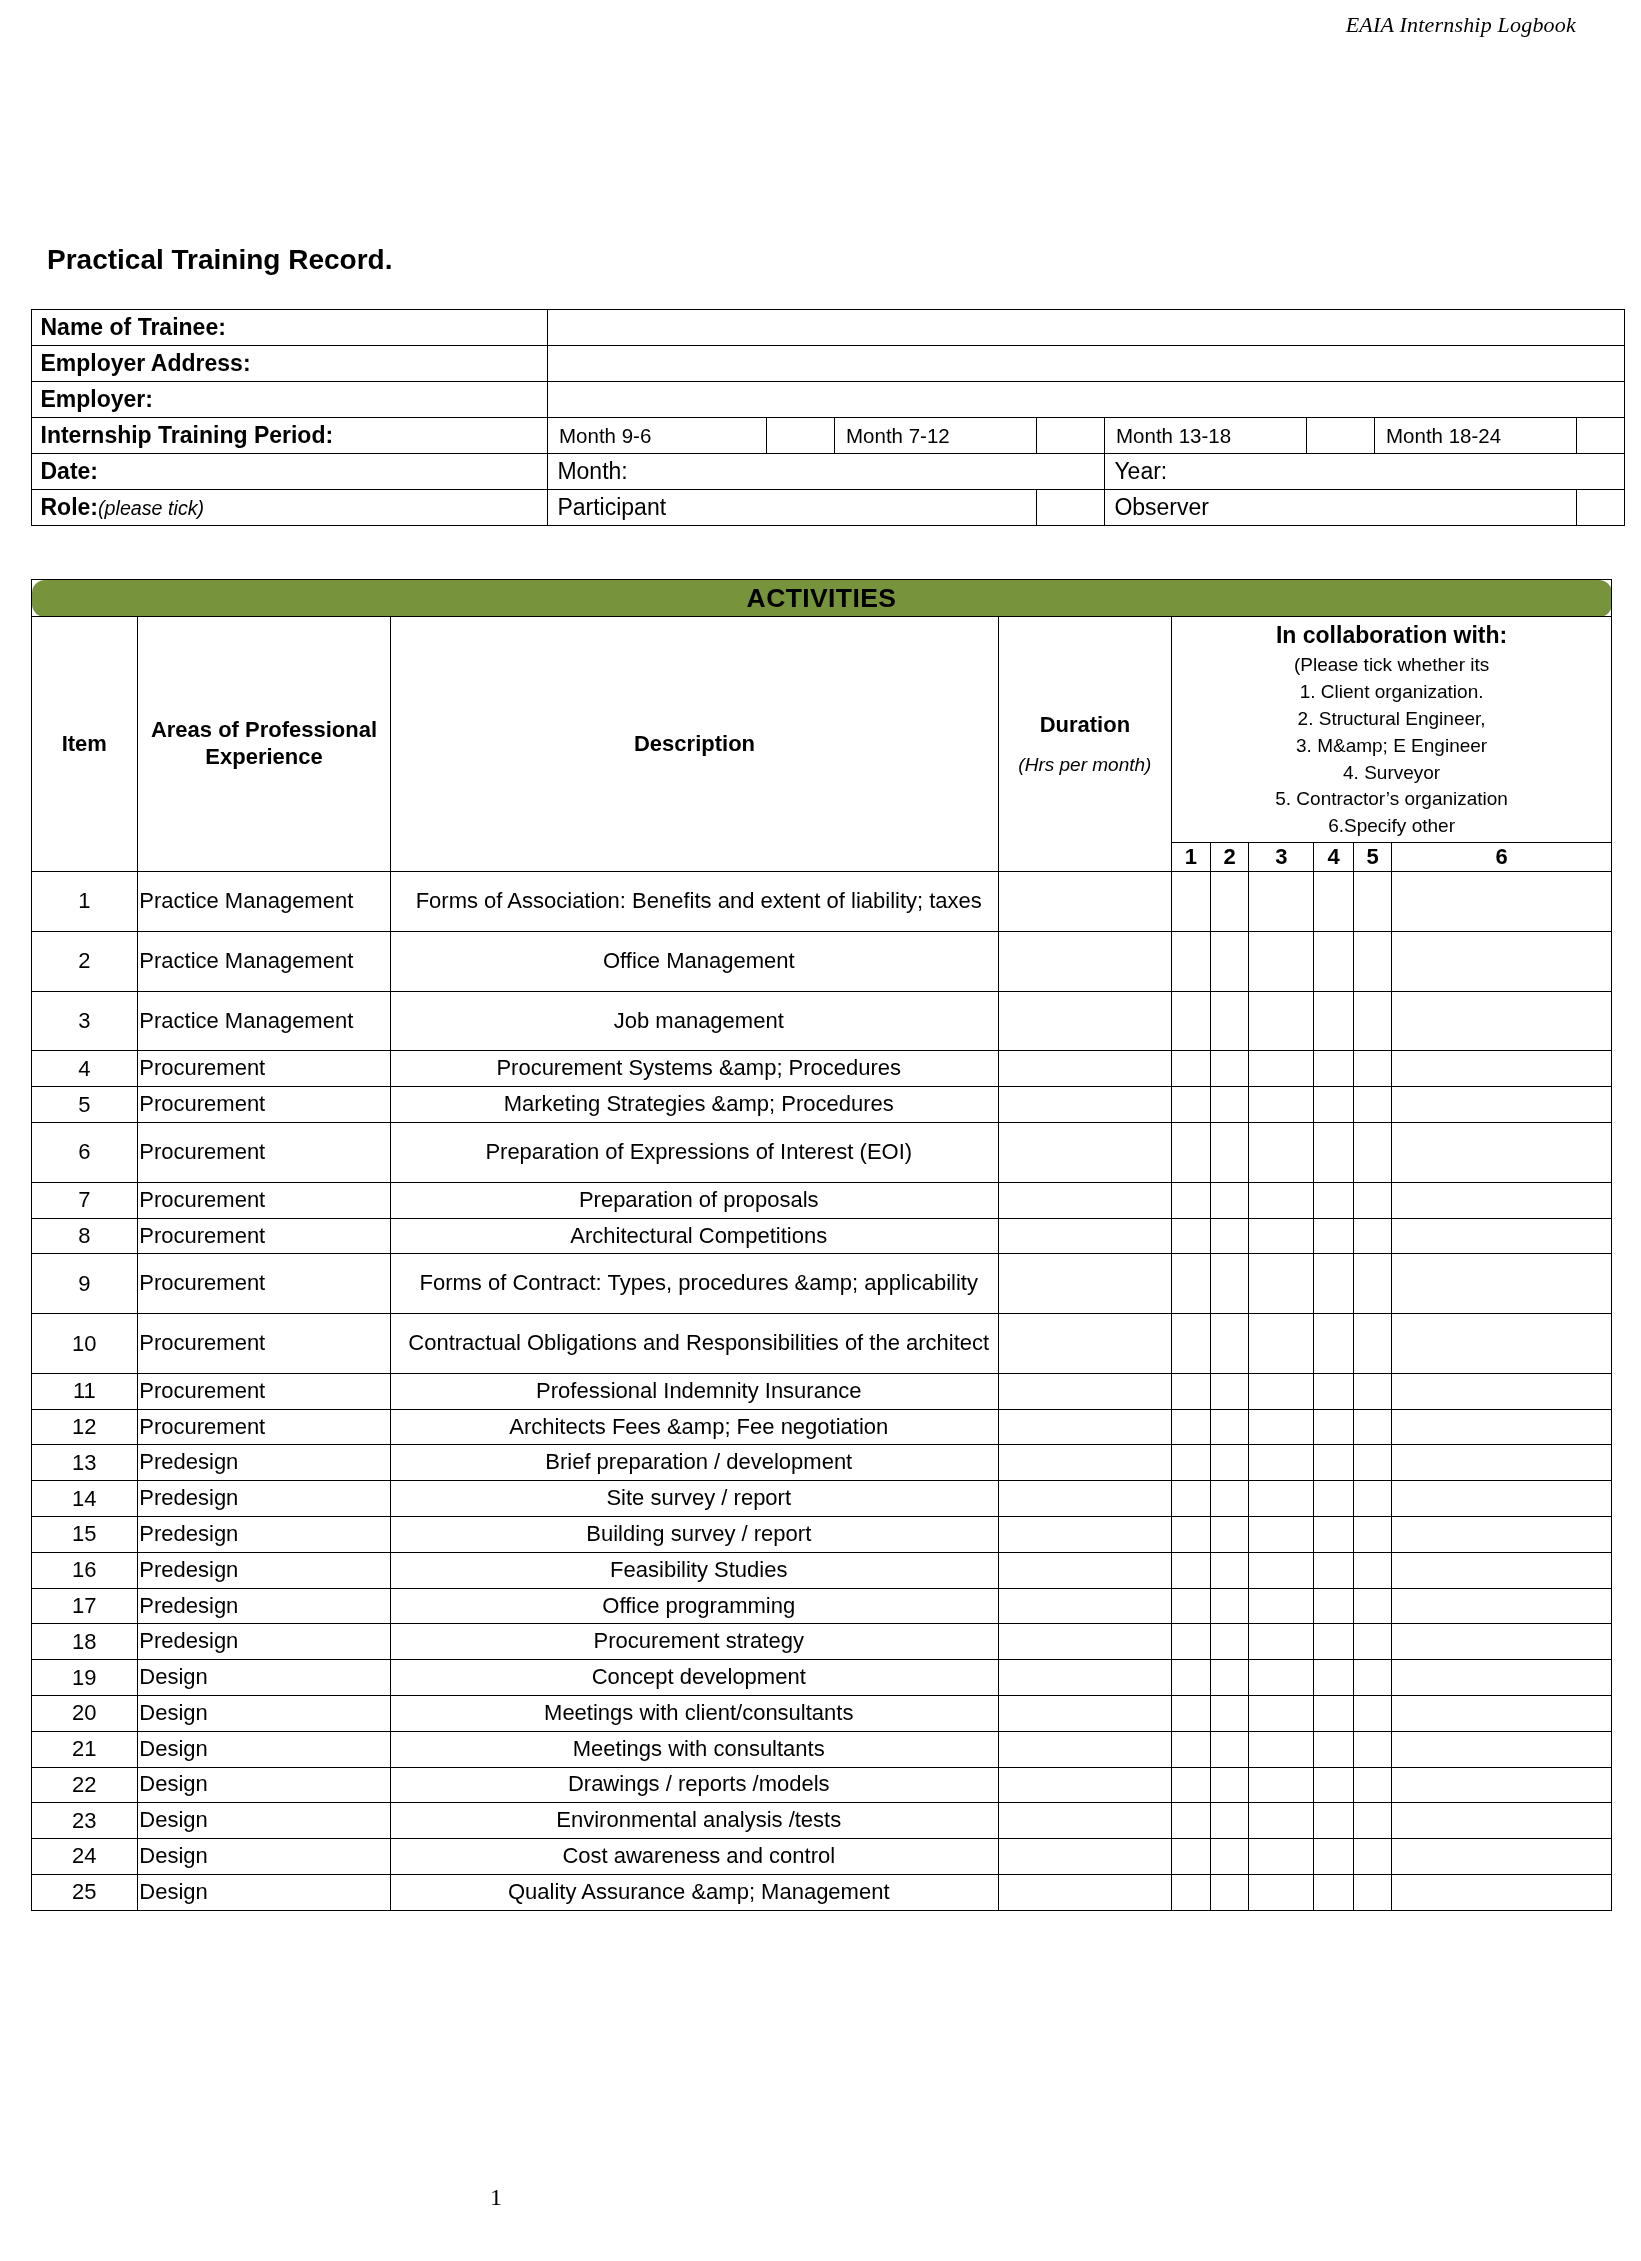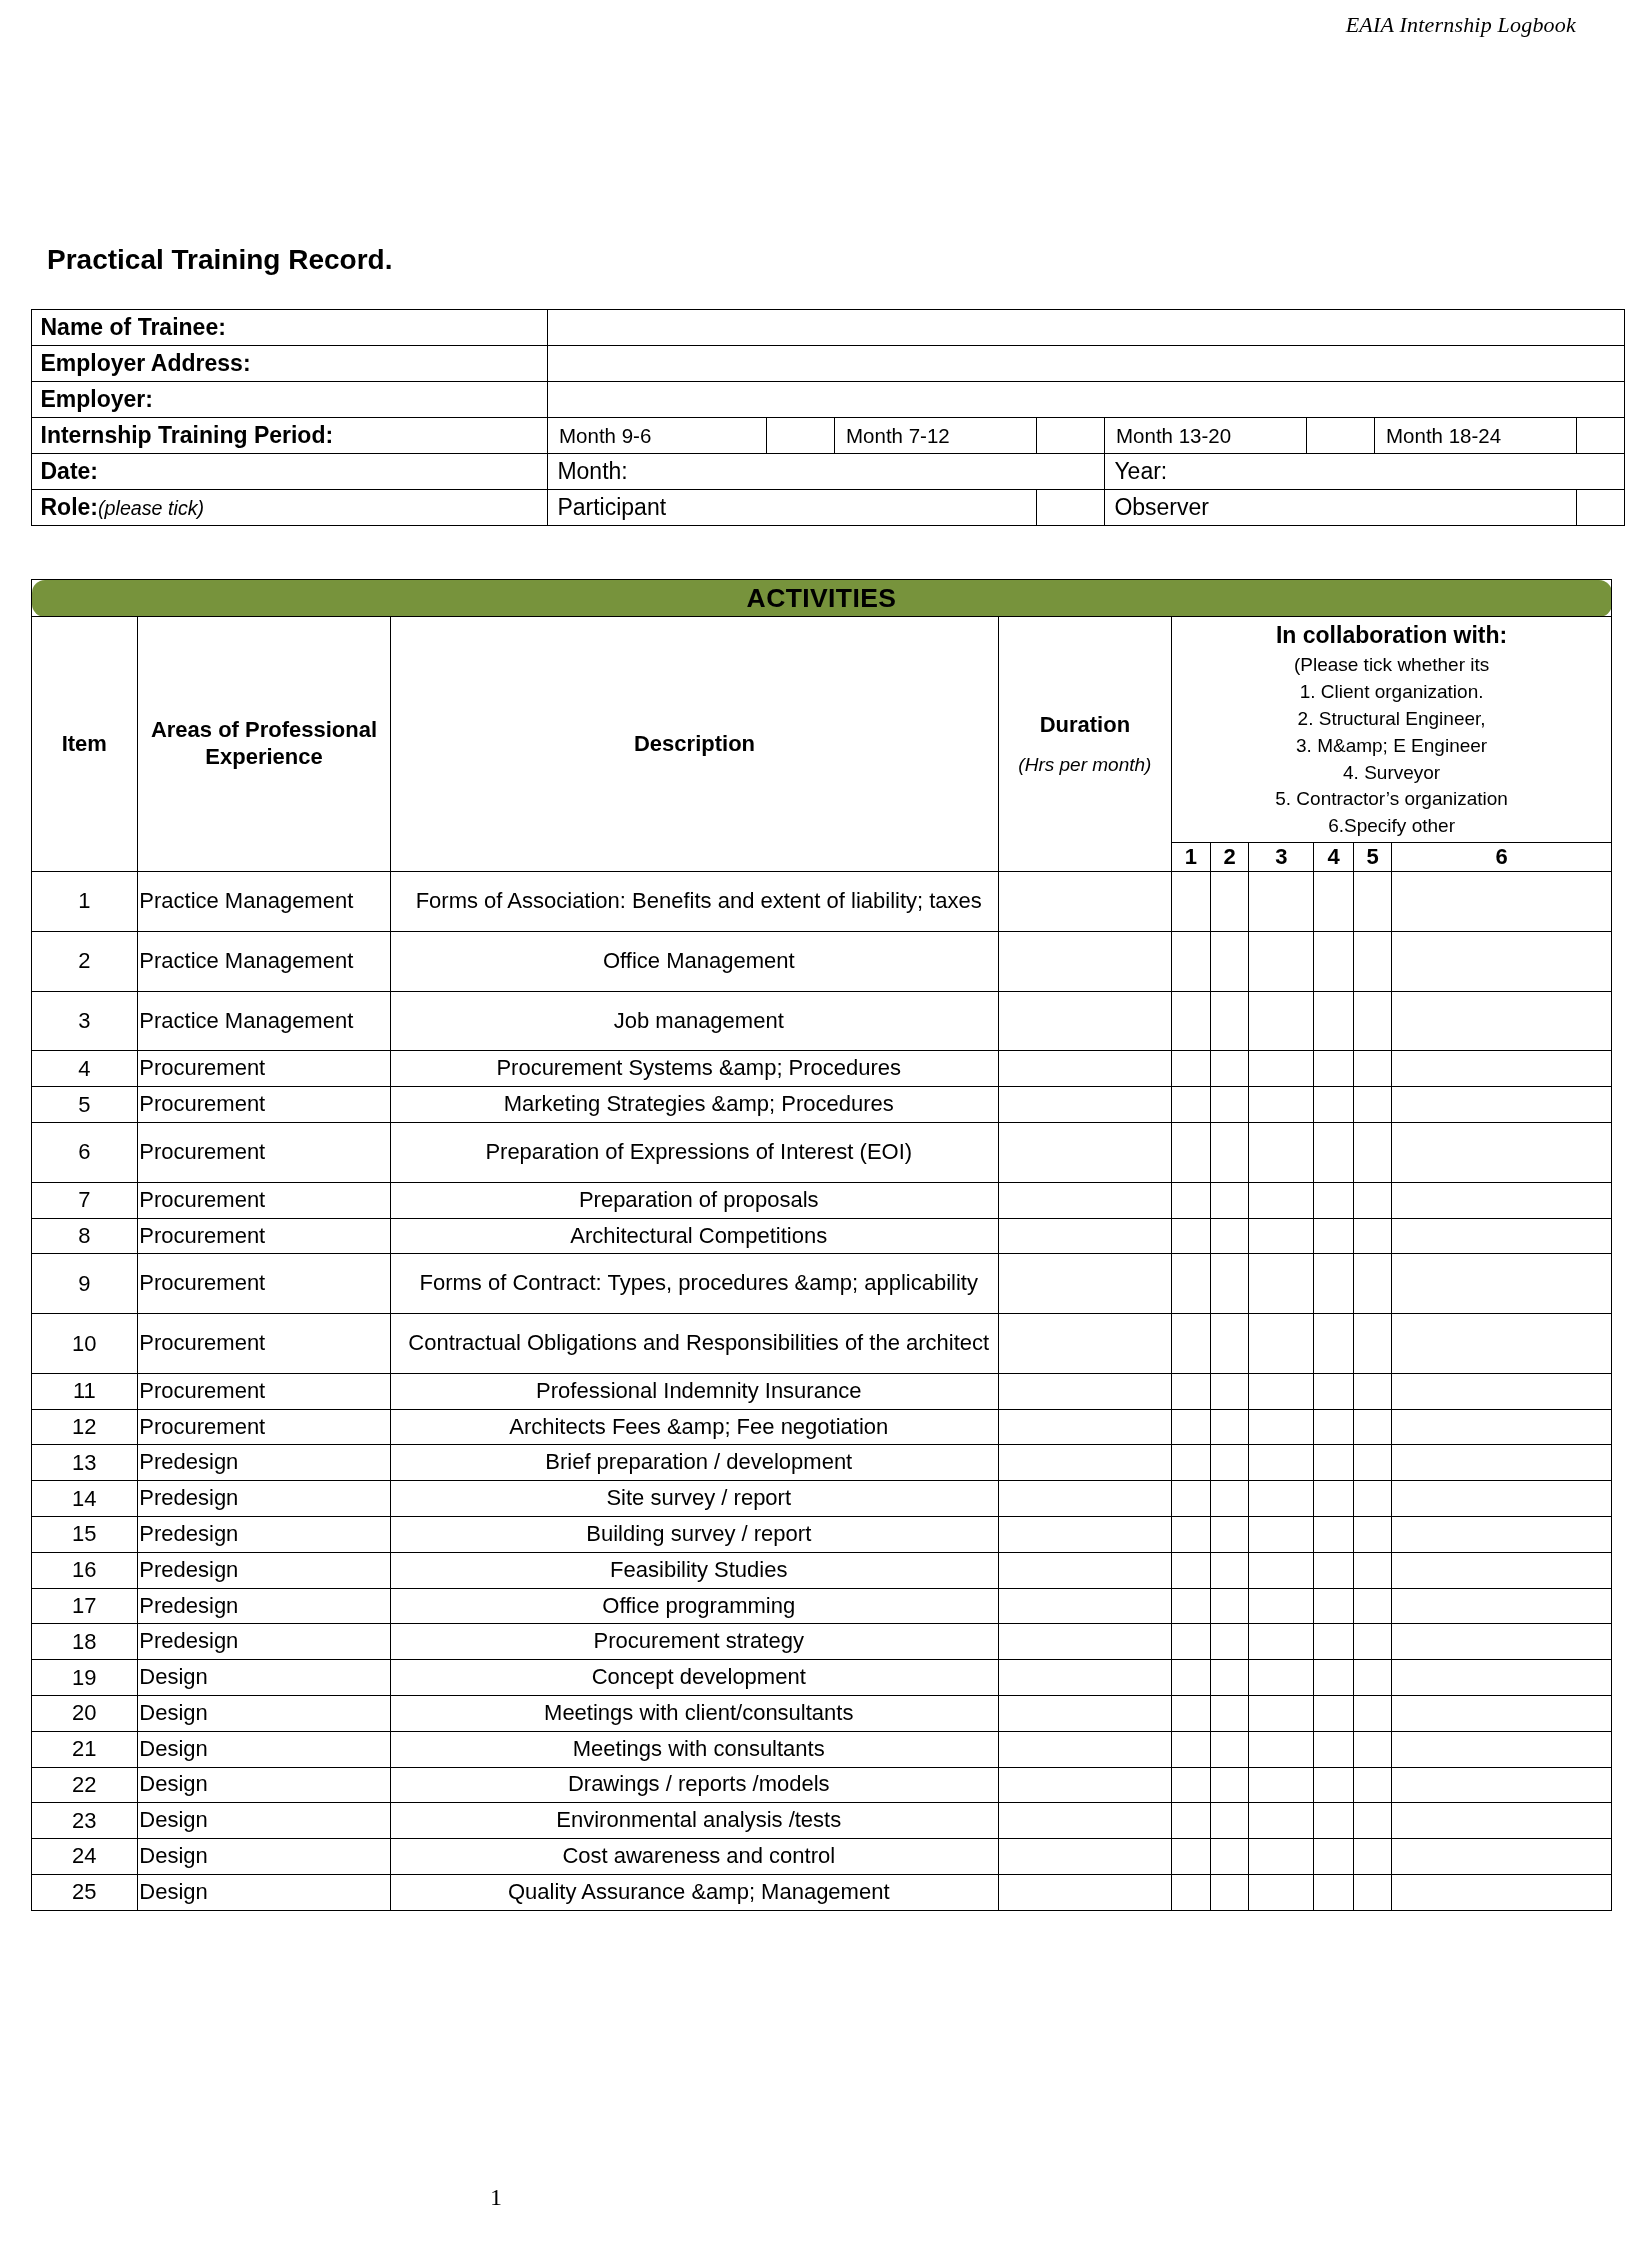--- a/index.html
+++ b/index.html
@@ -227,21 +227,21 @@
       <tr>
         <td class="info-label">Employer:</td>
         <td class="info-value" colspan="8"></td>
       </tr>
       <tr>
         <td class="info-label">Internship Training Period:</td>
         <td class="info-value small">Month 9-6</td>
         <td class="info-blank"></td>
         <td class="info-value small">Month 7-12</td>
         <td class="info-blank"></td>
-        <td class="info-value small">Month 13-20</td>
+        <td class="info-value small">Month 13-18</td>
         <td class="info-blank"></td>
         <td class="info-value small">Month 18-24</td>
         <td class="info-blank"></td>
       </tr>
       <tr>
         <td class="info-label">Date:</td>
         <td class="info-value" colspan="4">Month:</td>
         <td class="info-value" colspan="4">Year:</td>
       </tr>
       <tr>

